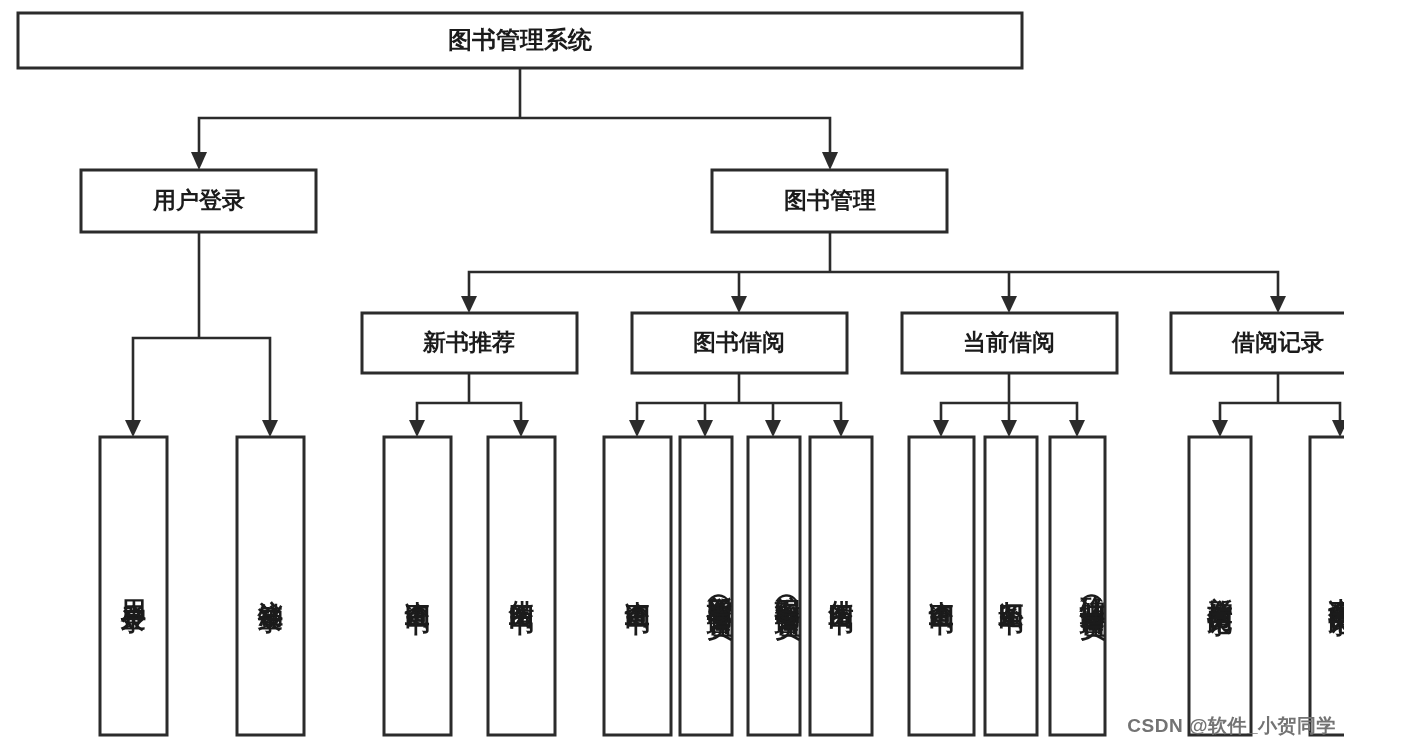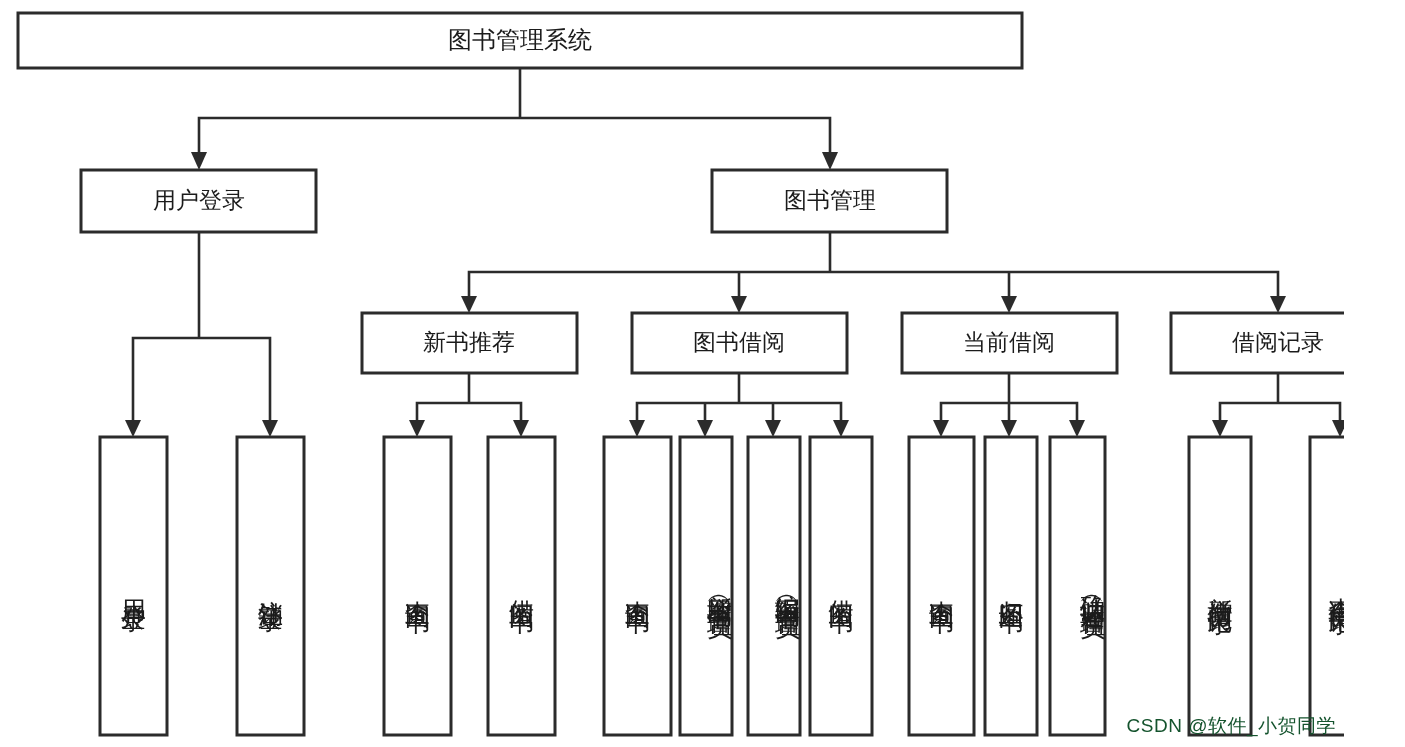--- a/index.html
+++ b/index.html
@@ -9,20 +9,21 @@
   }
   body {
     font-family: "Liberation Sans", "DejaVu Sans", sans-serif;
   }
   #canvas {
     position: relative;
     width: 1344px;
     height: 747px;
     background: #ffffff;
     overflow: hidden;
+    font-weight: bold;
   }
   svg.diagram {
     position: absolute;
     inset: 0;
     width: 1405px;
     height: 747px;
   }
   .node-rect {
     fill: #ffffff;
     stroke: #2b2b2b;
@@ -67,21 +68,21 @@
   }
   .vlabel.centered {
     align-items: center;
   }
   .watermark {
     position: absolute;
     right: 8px;
     bottom: 8px;
     font-family: "Liberation Sans", "DejaVu Sans", sans-serif;
     font-size: 19px;
-    color: #14532d;
+    color: #737373;
     letter-spacing: 0.5px;
     white-space: nowrap;
   }
 </style>
 </head>
 <body>
 
 <div id="canvas">
 
   <svg class="diagram" viewBox="0 0 1405 747">

